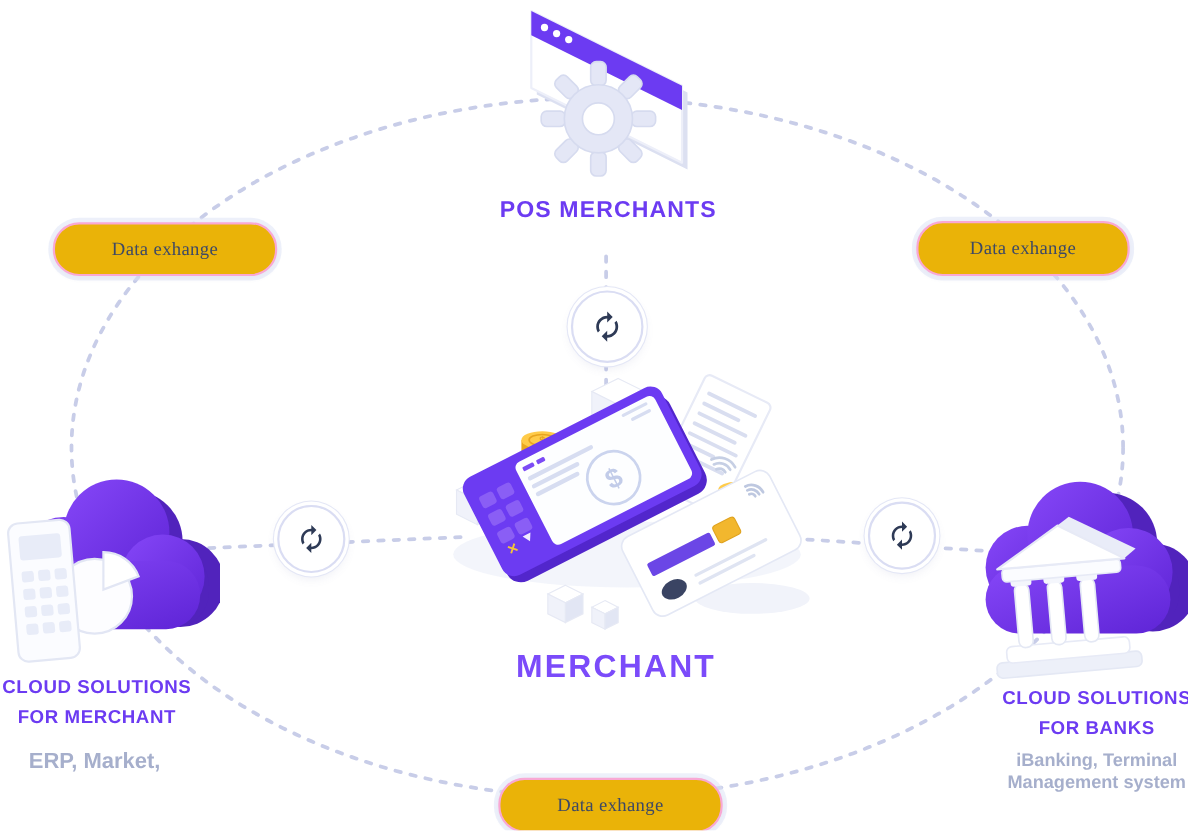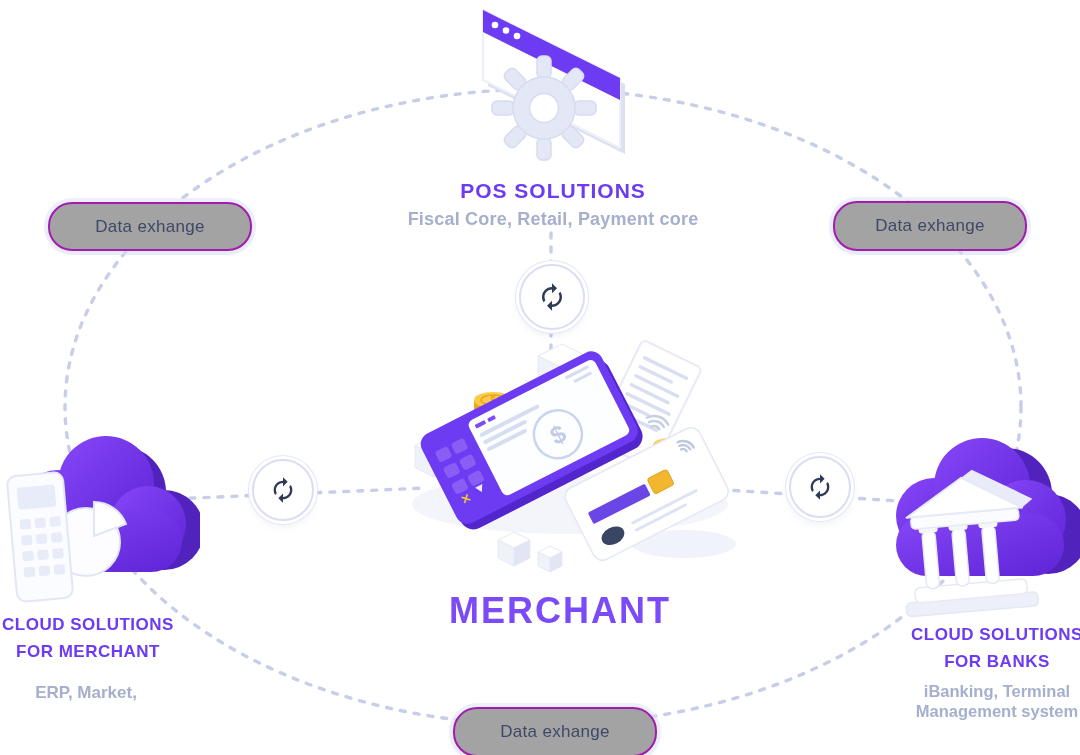--- a/index.html
+++ b/index.html
@@ -4,23 +4,23 @@
 <style>
   html,body{margin:0;padding:0;background:#fff;}
   #stage{
     position:relative;width:1080px;height:755px;background:#FFFFFF;
     font-family:"Liberation Sans",sans-serif;overflow:hidden;
   }
   .abs{position:absolute;}
   svg{display:block;}
   .pill{
     position:absolute;display:flex;align-items:center;justify-content:center;
-    background:#a3a3a3;border:2px solid #a21caf;border-radius:24px;
+    background:#eab308;border:2px solid #f9a8d4;border-radius:24px;
     box-shadow:0 0 0 4px rgba(223,227,246,.55),0 2px 5px rgba(96,106,160,.12);
-    color:#3E4965;font-size:17px;letter-spacing:.3px;z-index:6;
+    color:#3E4965;font-size:17px;letter-spacing:.3px;z-index:6;font-family:Liberation Serif, serif;
   }
   .sync{
     position:absolute;background:#FFFFFF;border:2px solid #DADDF3;border-radius:50%;
     box-shadow:0 0 0 3px #FFFFFF,0 0 0 4px #E4E7F6,0 4px 10px rgba(96,106,160,.14);
     display:flex;align-items:center;justify-content:center;z-index:5;
   }
   .node-title{
     position:absolute;text-align:center;font-weight:bold;color:#6C3BF2;
     letter-spacing:1px;z-index:4;
   }
@@ -287,30 +287,29 @@
   <div class="pill" style="left:48px;top:202px;width:200px;height:45px">
     <span>Data exhange</span>
   </div>
   <div class="pill" style="left:833px;top:201px;width:190px;height:46px">
     <span>Data exhange</span>
   </div>
   <div class="pill" style="left:453px;top:707px;width:200px;height:46px">
     <span>Data exhange</span>
   </div>
 
-  <div class="node-title" style="left:403px;top:179px;width:300px;font-size:21px">POS SOLUTIONS</div>
-  <div class="node-sub" style="left:353px;top:209px;width:400px;font-size:18px;letter-spacing:.2px">Fiscal Core, Retail, Payment core</div>
-
-  <div class="node-title" style="left:410px;top:590px;width:300px;font-size:36px;letter-spacing:2px;color:#7B4BFA">MERCHANT</div>
+  <div class="node-title" style="left:403px;top:179px;width:300px;font-size:21px">POS MERCHANTS</div>
+
+  <div class="node-title" style="left:410px;top:590px;width:300px;font-size:29px;letter-spacing:2px;color:#7B4BFA">MERCHANT</div>
 
   <div class="node-title" style="left:0;top:611px;width:176px;font-size:17px;line-height:27px;letter-spacing:.5px">
     <div>CLOUD SOLUTIONS</div>
     <div>FOR MERCHANT</div>
   </div>
-  <div class="node-sub" style="left:0;top:682px;width:172px;font-size:17px;line-height:21px">
+  <div class="node-sub" style="left:0;top:682px;width:172px;font-size:20px;line-height:21px">
     <div>ERP, Market,</div>
   </div>
 
   <div class="node-title" style="left:908px;top:621px;width:178px;font-size:17px;line-height:27px;letter-spacing:.5px">
     <div>CLOUD SOLUTIONS</div>
     <div>FOR BANKS</div>
   </div>
   <div class="node-sub" style="left:906px;top:681px;width:182px;font-size:16.5px;line-height:20px">
     <div>iBanking, Terminal</div>
     <div>Management system</div>

